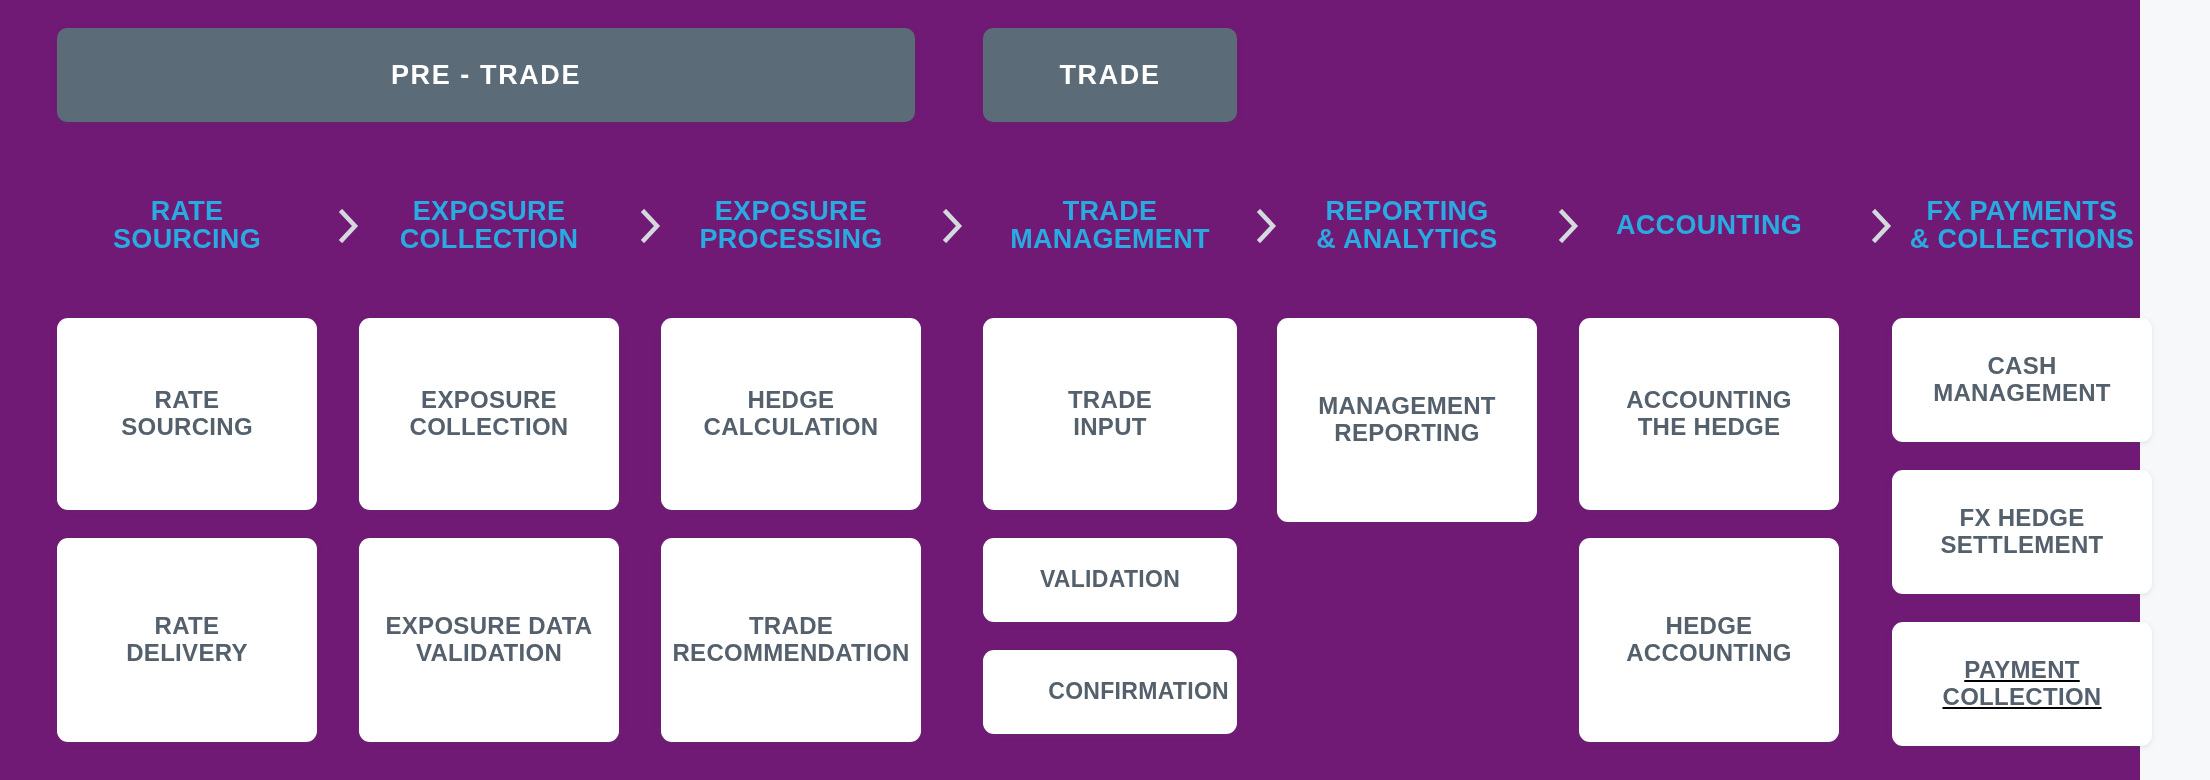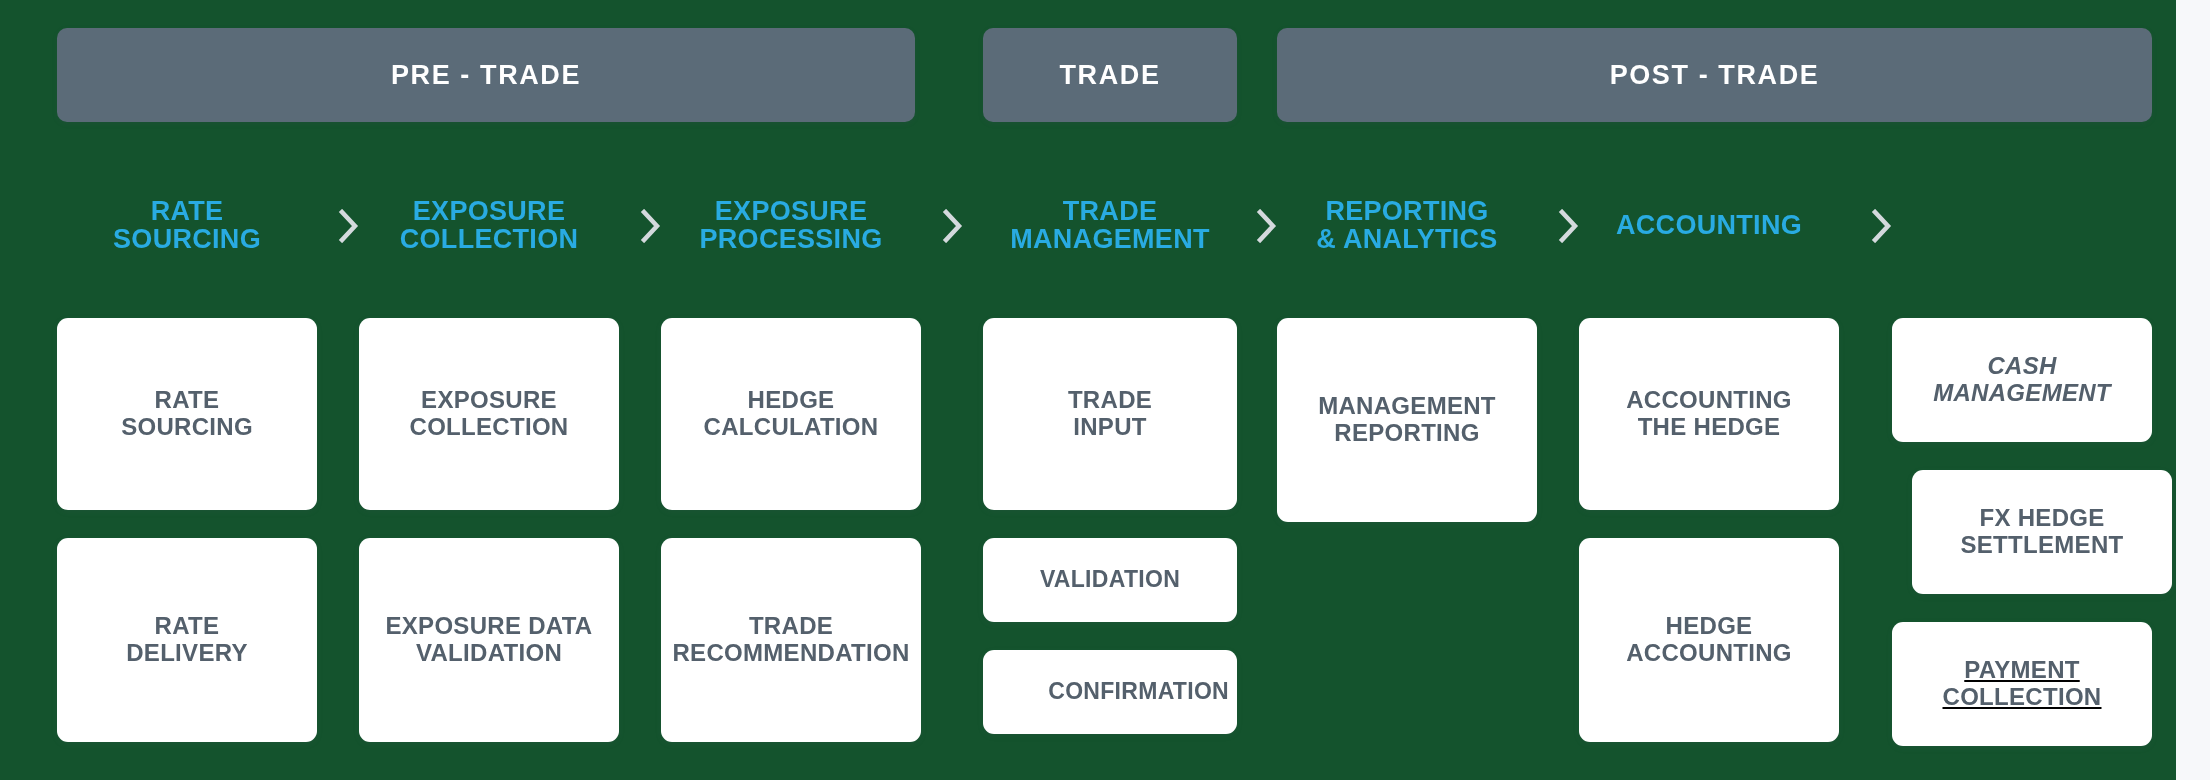--- a/index.html
+++ b/index.html
@@ -13,22 +13,21 @@
     font-family: "Liberation Sans", sans-serif;
     overflow: hidden;
     position: relative;
   }
 
   #diagram {
     position: absolute;
     left: 0; top: 0;
     width: 2140px;
     height: 780px;
-    background: #14532d;
-    padding-left: 36px;
+    background: #701a75;
   }
 
   
   .header-band {
     position: absolute;
     left: 57px;
     top: 28px;
     width: 2095px;
     height: 94px;
   }
@@ -120,23 +119,20 @@
 
 <div id="diagram">
 
   <div class="header-band" id="header-band">
       <div class="group-header" style="left: 0px; width: 858px;">
         <span class="ghl">PRE - TRADE</span>
       </div>
       <div class="group-header" style="left: 926px; width: 254px;">
         <span class="ghl">TRADE</span>
       </div>
-      <div class="group-header" style="left: 1220px; width: 875px;">
-        <span class="ghl">POST - TRADE</span>
-      </div>
     </div>
 
   <div class="stage-row" id="stage-row">
       <div class="stage" style="left: 0px; width: 260px;">
         <span class="stage-label">RATE
 SOURCING</span>
       </div>
       <div class="stage" style="left: 302px; width: 260px;">
         <span class="stage-label">EXPOSURE
 COLLECTION</span>
@@ -149,20 +145,24 @@
         <span class="stage-label">TRADE
 MANAGEMENT</span>
       </div>
       <div class="stage" style="left: 1220px; width: 260px;">
         <span class="stage-label">REPORTING
 &amp; ANALYTICS</span>
       </div>
       <div class="stage" style="left: 1522px; width: 260px;">
         <span class="stage-label">ACCOUNTING</span>
       </div>
+      <div class="stage" style="left: 1835px; width: 260px;">
+        <span class="stage-label">FX PAYMENTS
+&amp; COLLECTIONS</span>
+      </div>
       <div class="chev" style="left: 272px;">
         <svg width="22" height="34" viewBox="0 0 22 34" aria-hidden="true">
           <path d="M4 3 L17 17 L4 31" fill="none" stroke="#d4d9dd" stroke-width="4.5" stroke-linecap="square" stroke-linejoin="miter"></path>
         </svg>
       </div>
       <div class="chev" style="left: 574px;">
         <svg width="22" height="34" viewBox="0 0 22 34" aria-hidden="true">
           <path d="M4 3 L17 17 L4 31" fill="none" stroke="#d4d9dd" stroke-width="4.5" stroke-linecap="square" stroke-linejoin="miter"></path>
         </svg>
       </div>
@@ -241,25 +241,25 @@
         <div class="card" style="height: 192px; width: 260px;">
           <span class="card-label">ACCOUNTING
 THE HEDGE</span>
         </div>
         <div class="card" style="height: 204px; width: 260px;">
           <span class="card-label">HEDGE
 ACCOUNTING</span>
         </div>
       </div>
       <div class="col" style="left: 1892px; width: 260px;">
-        <div class="card" style="height: 124px; width: 260px; font-style: italic;">
+        <div class="card" style="height: 124px; width: 260px;">
           <span class="card-label">CASH
 MANAGEMENT</span>
         </div>
-        <div class="card" style="height: 124px; width: 260px; margin-left: 20px;">
+        <div class="card" style="height: 124px; width: 260px;">
           <span class="card-label">FX HEDGE
 SETTLEMENT</span>
         </div>
         <div class="card" style="height: 124px; width: 260px; text-decoration: underline;">
           <span class="card-label">PAYMENT
 COLLECTION</span>
         </div>
       </div>
     </div>
 

